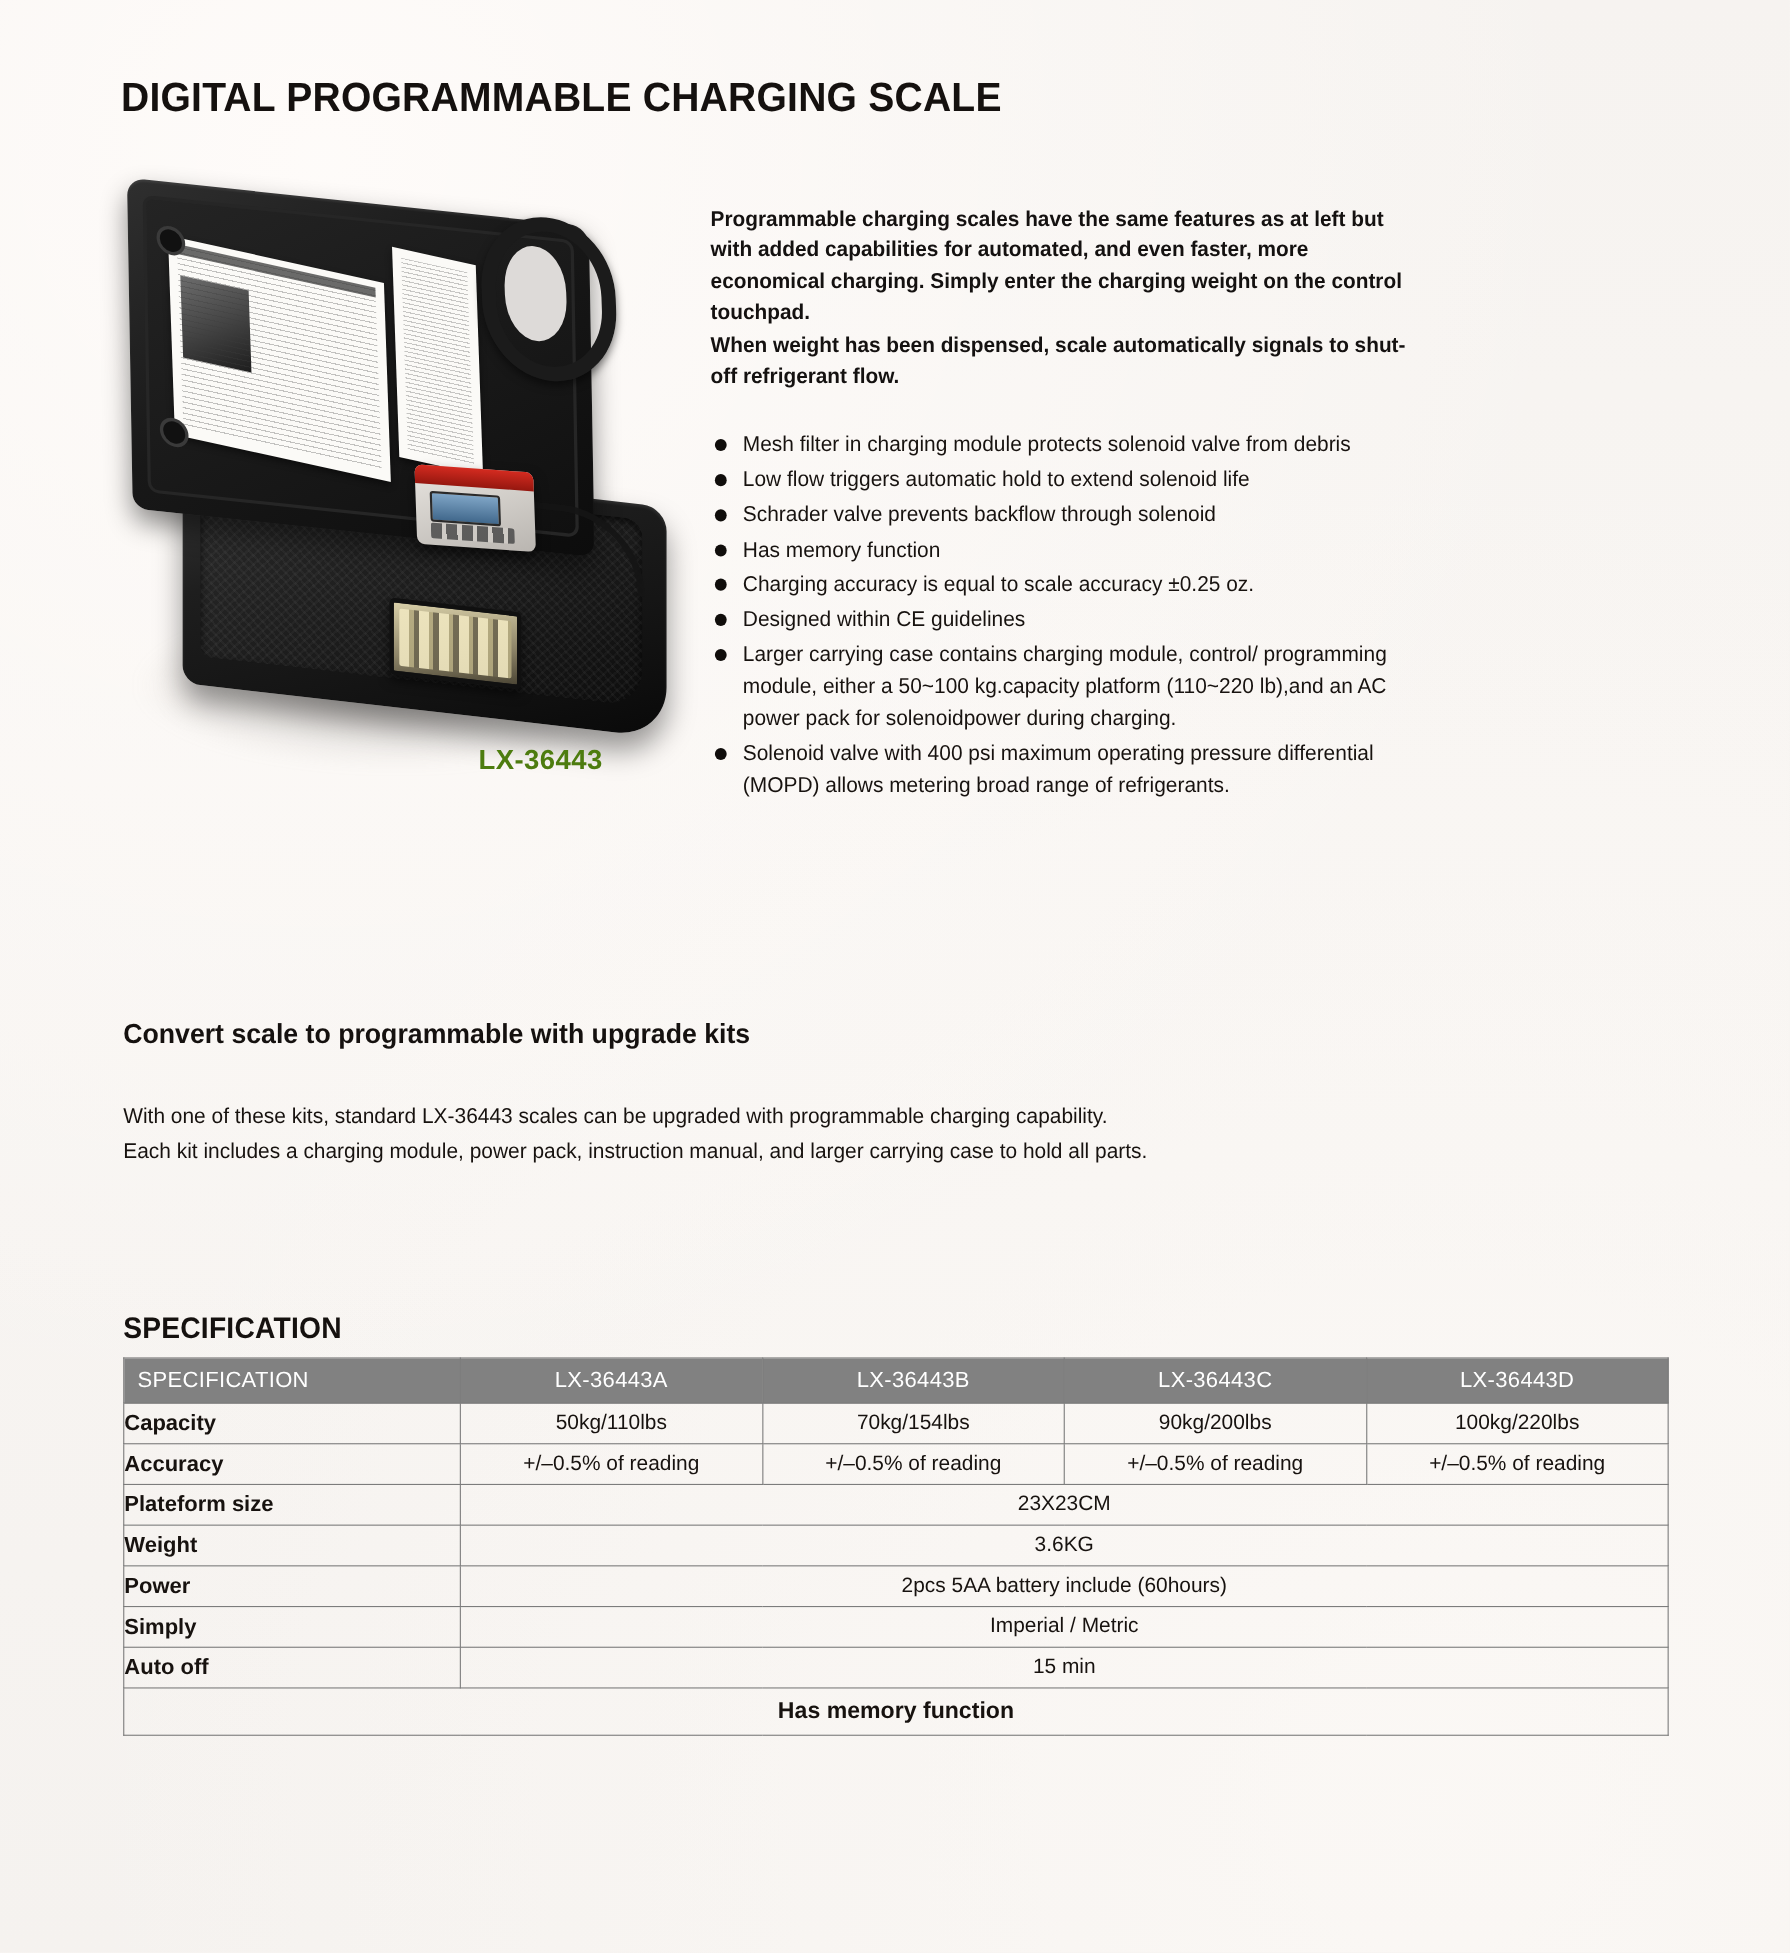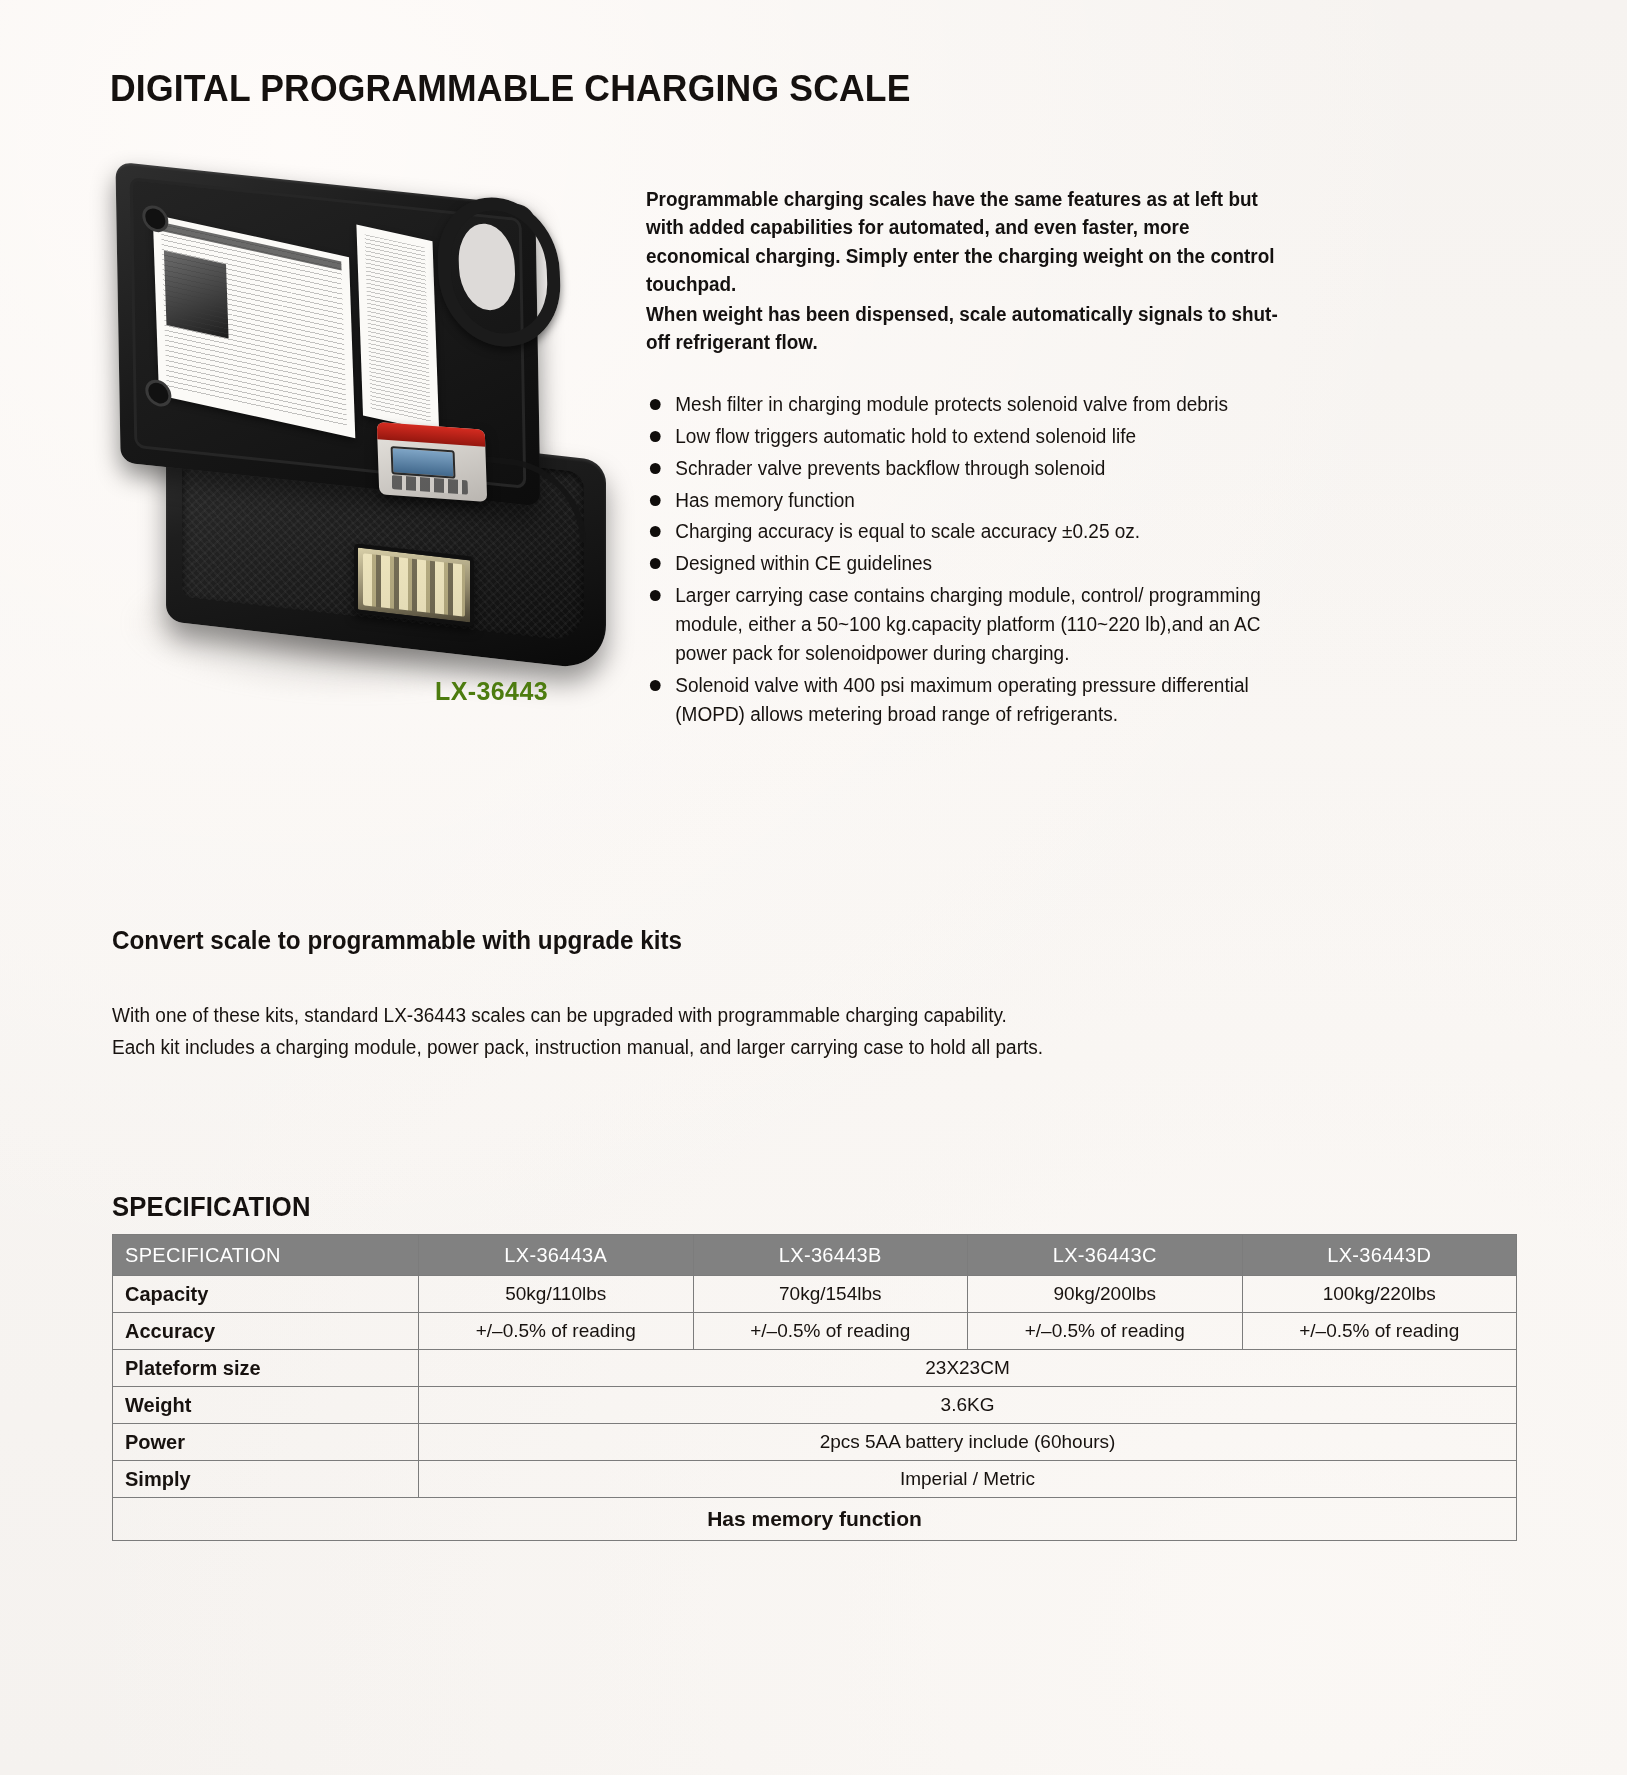--- a/index.html
+++ b/index.html
@@ -226,21 +226,21 @@
   table.spec thead th{
     background:#818181;color:#ffffff;
     font-weight:normal;font-size:20px;
     letter-spacing:.3px;
     height:28px;
   }
   table.spec thead th.lead{
     text-align:left;padding-left:12px;
   }
   table.spec td.rowlabel{
-    text-align:left;font-weight:bold;padding-left:12px;
+    text-align:left;font-weight:bold;padding-left:0;
     font-size:20px;
   }
   table.spec td.rowlabel.small{font-size:17.5px;}
   table.spec tr.memory td{
     font-weight:bold;font-size:21px;height:30px;
   }
 </style>
 </head>
 <body>
 
@@ -378,19 +378,23 @@
         <td colspan="4">3.6KG</td>
       </tr>
       <tr>
         <td class="rowlabel">Power</td>
         <td colspan="4">2pcs 5AA battery include (60hours)</td>
       </tr>
       <tr>
         <td class="rowlabel">Simply</td>
         <td colspan="4">Imperial / Metric</td>
       </tr>
+      <tr>
+        <td class="rowlabel">Auto off</td>
+        <td colspan="4">15 min</td>
+      </tr>
       <tr class="memory">
         <td colspan="5">Has memory function</td>
       </tr>
     </tbody>
   </table>
 
 </div>
 
 </body></html>

